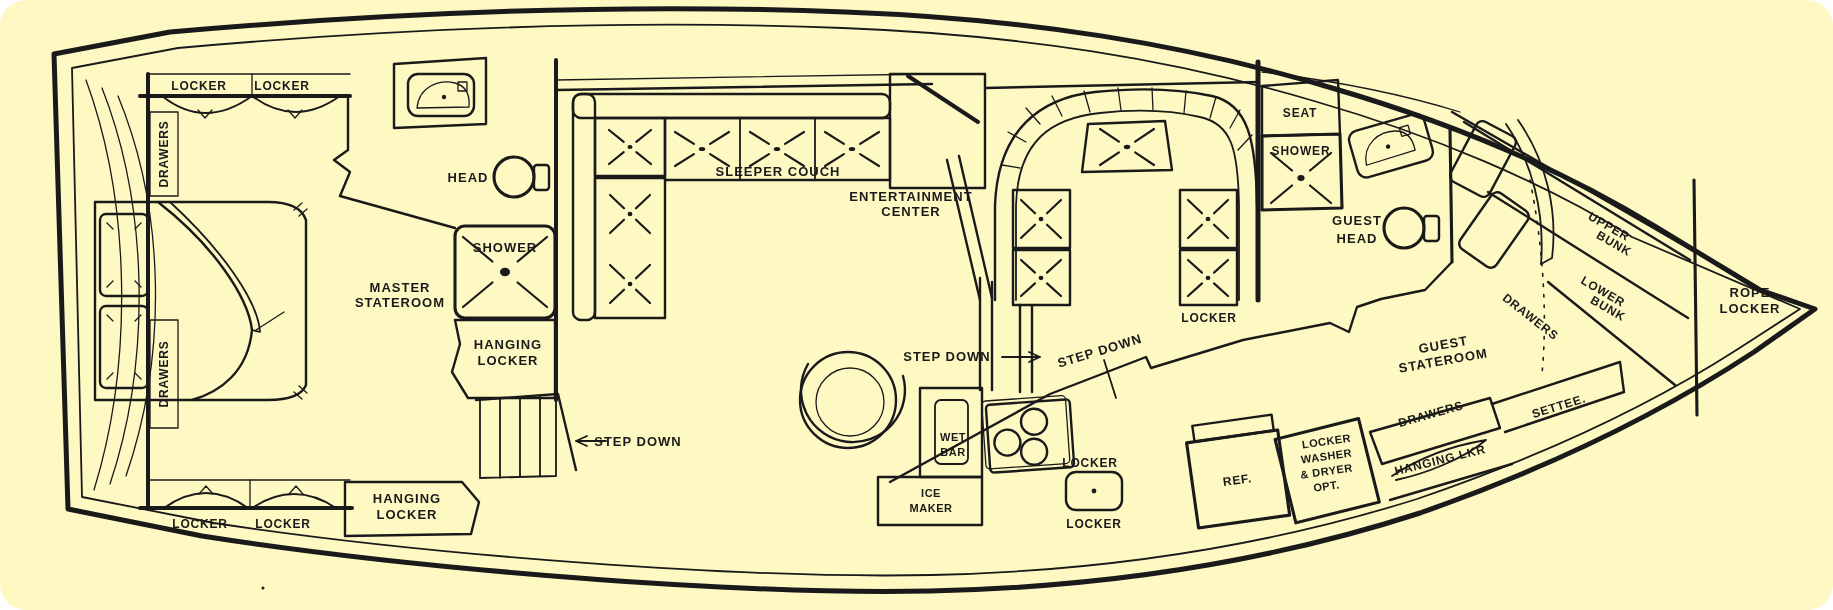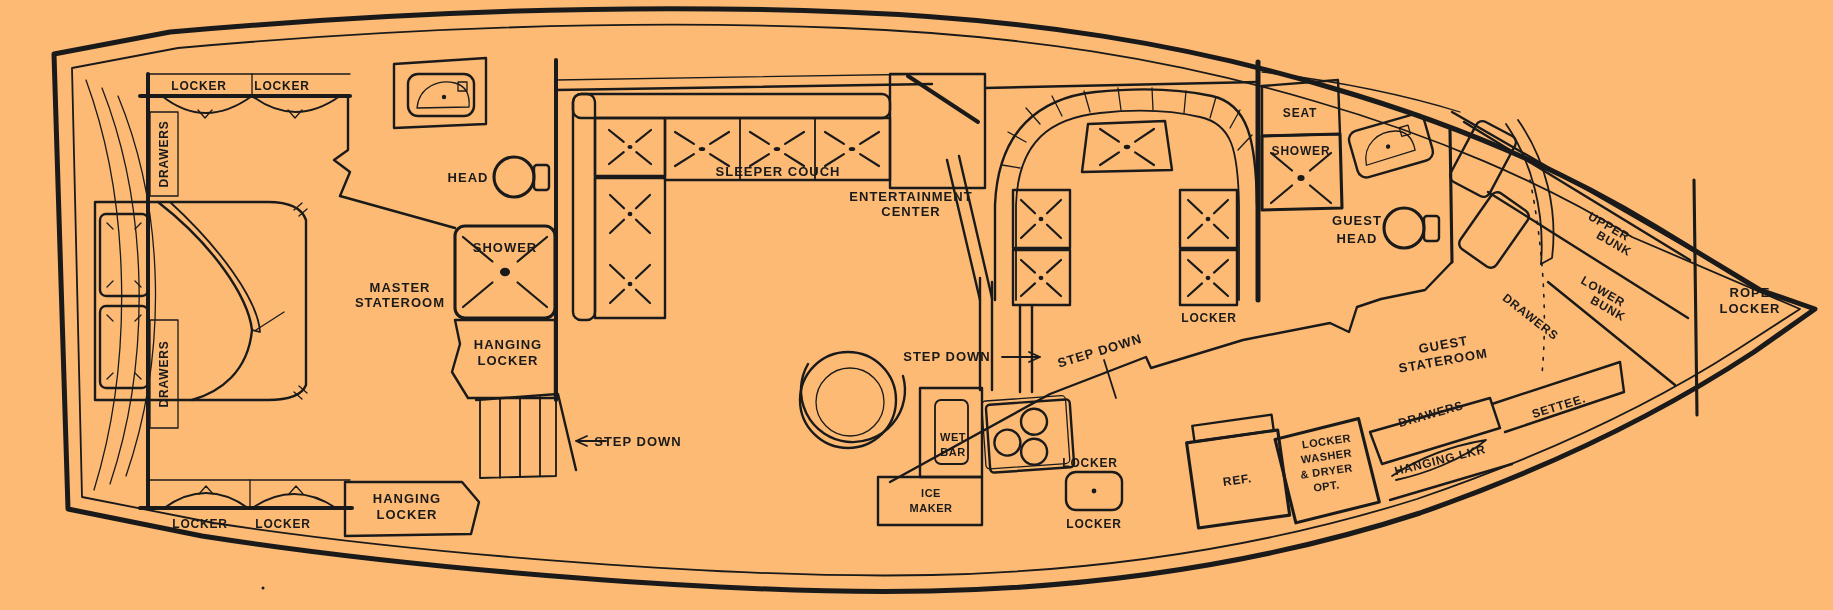--- a/index.html
+++ b/index.html
@@ -1,16 +1,16 @@
 <!DOCTYPE html>
 <html><head>
 <meta charset="utf-8">
 <style>
   html,body{margin:0;padding:0;background:#ffffff;}
-  .stage{position:relative;width:1833px;height:610px;background:#fdba74;overflow:hidden;}
+  .stage{position:relative;width:1833px;height:610px;background:#fef9c3;overflow:hidden;border-radius:26px;}
   svg{position:absolute;left:0;top:0;}
   svg path, svg rect, svg circle, svg line, svg polyline, svg use{
     fill:none;stroke:#1a1a1a;stroke-linecap:round;stroke-linejoin:round;
   }
   .xthick{stroke-width:5px;}
   .thick{stroke-width:4px;}
   .med3{stroke-width:3.1px;}
   .med{stroke-width:2.4px;}
   .thin2{stroke-width:1.8px;}
   .thin{stroke-width:1.3px;}

